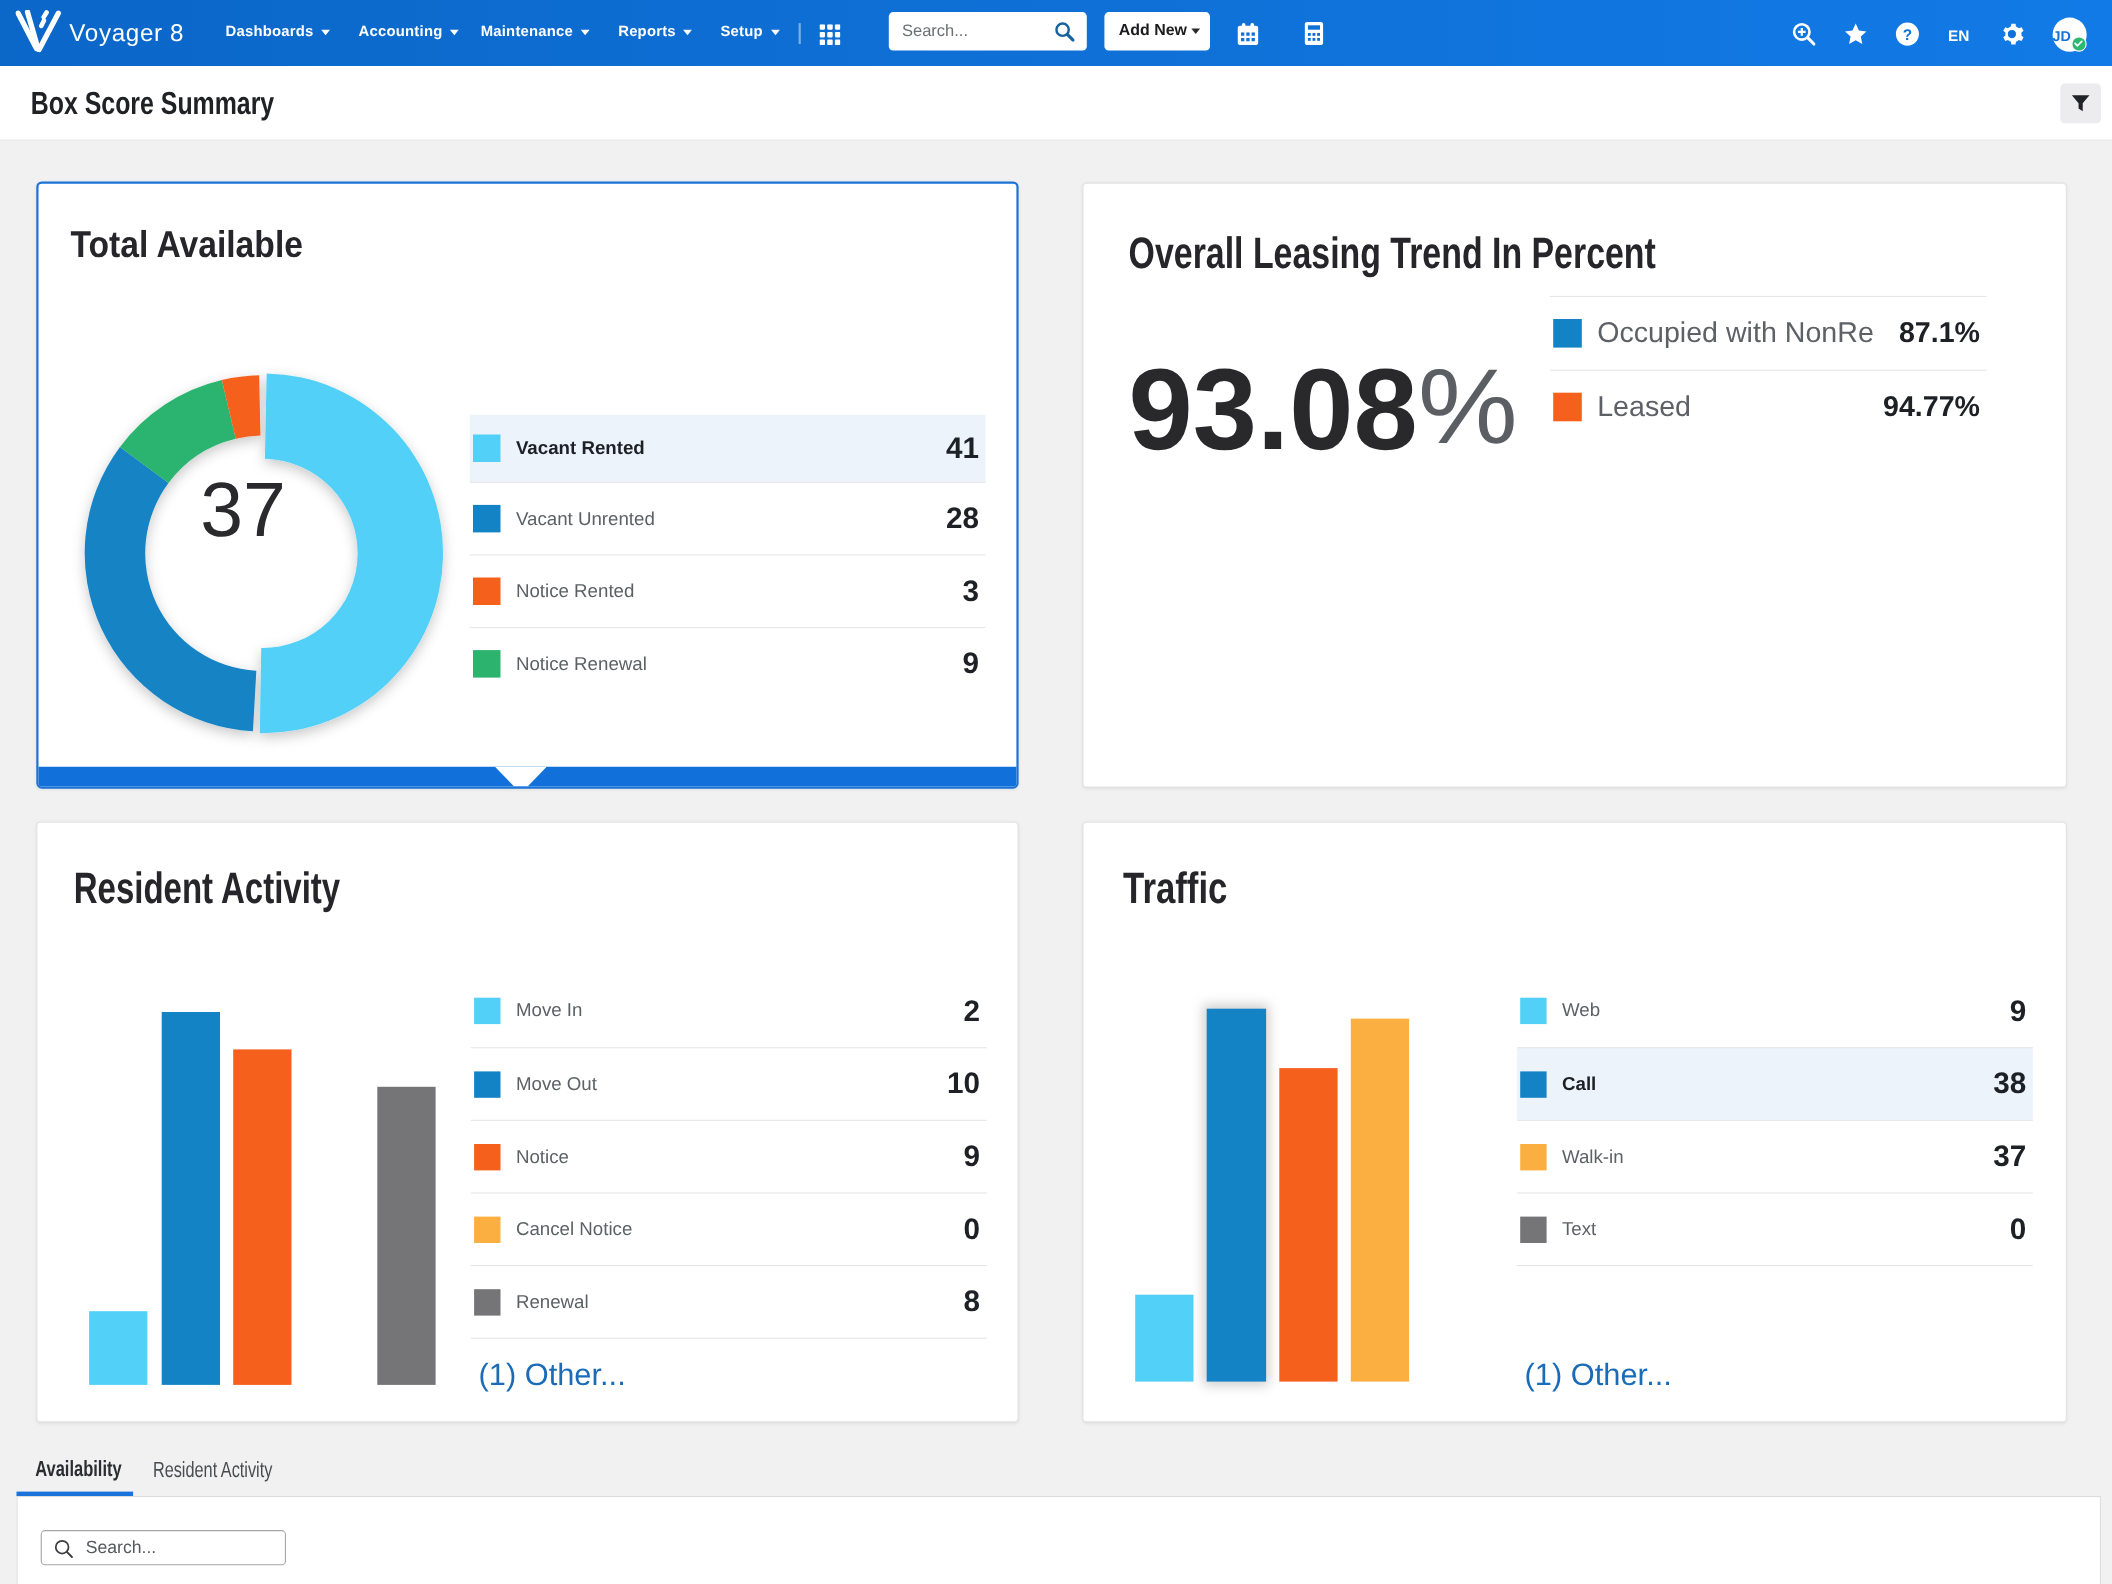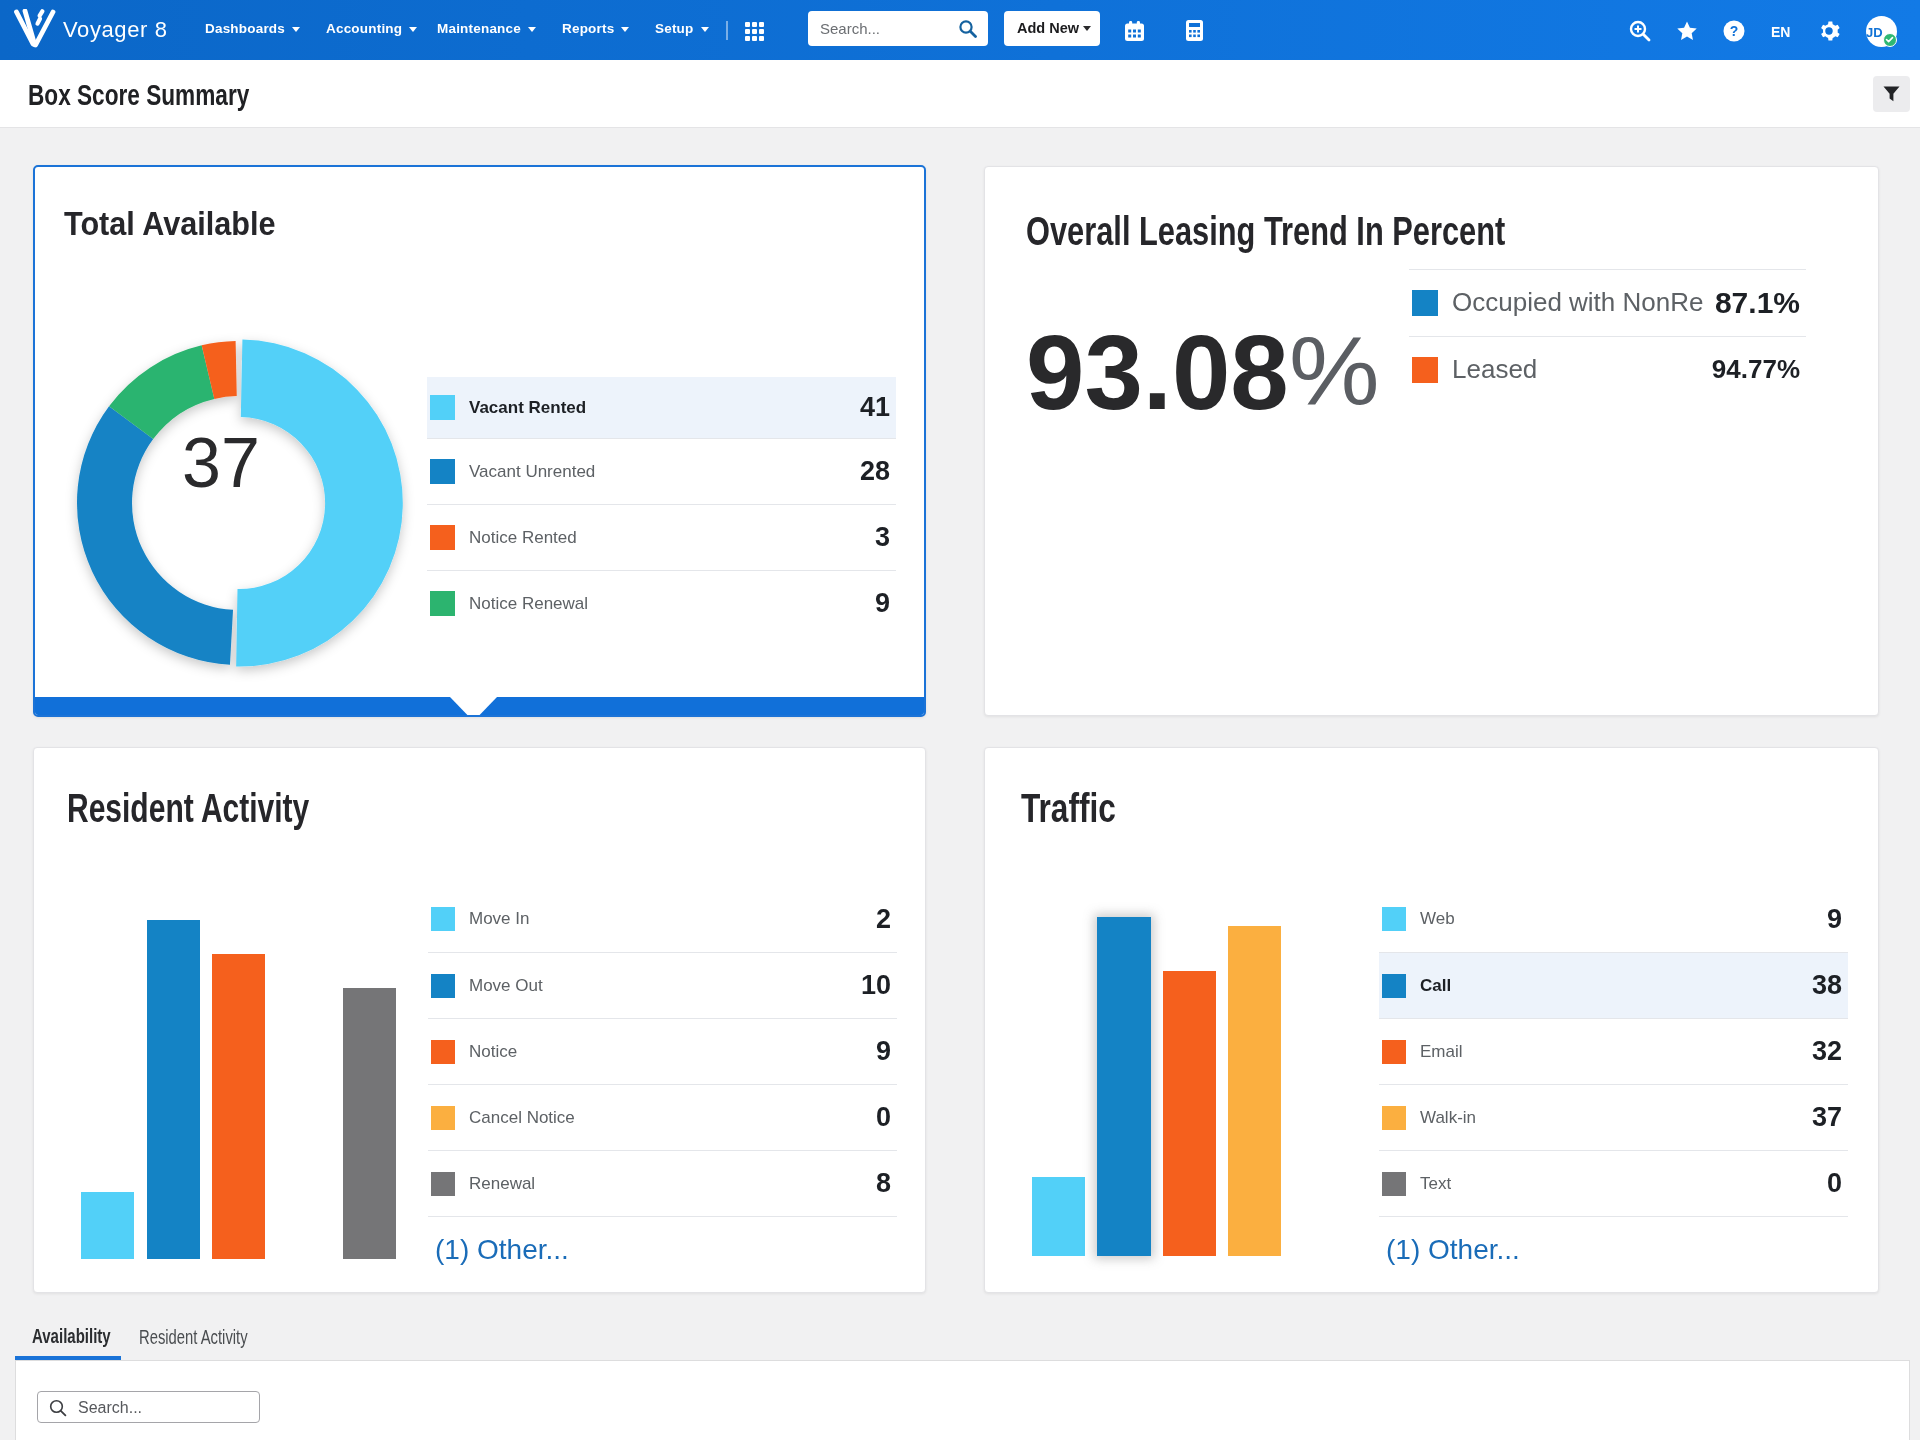--- a/index.html
+++ b/index.html
@@ -215,21 +215,21 @@
 
 <div class="card" id="card2">
   <div class="ctitle" style="left:41px;top:42px;font-size:40px;transform:scaleX(.77);">Overall Leasing Trend In Percent</div>
   <div class="abs" style="left:41px;top:146px;white-space:nowrap;">
     <span style="font-size:105px;font-weight:700;color:#29292b;">93.08</span><span style="display:inline-block;font-size:97px;font-weight:400;color:#5b5e63;transform:scaleX(1.05);transform-origin:left bottom;position:relative;top:-5px;">%</span>
   </div>
   <div class="legend" style="left:424px;top:102px;width:397px;">
     <div class="lrow bt" style="height:66.7px">
         <span class="lsq c-db" style="width:26px;height:26px;"></span>
         <span class="llab" style="font-size:26px;">Occupied with NonRe</span>
-        <span class="lval" style="font-size:30px;">87.1%</span>
+        <span class="lval" style="font-size:26px;">87.1%</span>
       </div>
     <div class="lrow bt" style="height:66.7px">
         <span class="lsq c-or" style="width:26px;height:26px;"></span>
         <span class="llab" style="font-size:26px;">Leased</span>
         <span class="lval" style="font-size:26px;">94.77%</span>
       </div>
   </div>
 </div>
 
 <div class="card" id="card3">
@@ -280,25 +280,20 @@
         <span class="lsq c-lb" style="width:24px;height:24px;"></span>
         <span class="llab">Web</span>
         <span class="lval">9</span>
       </div>
     <div class="lrow hl bt">
         <span class="lsq c-db" style="width:24px;height:24px;"></span>
         <span class="llab">Call</span>
         <span class="lval">38</span>
       </div>
     <div class="lrow bt">
-        <span class="lsq c-or" style="width:24px;height:24px;"></span>
-        <span class="llab">Email</span>
-        <span class="lval">32</span>
-      </div>
-    <div class="lrow bt">
         <span class="lsq c-am" style="width:24px;height:24px;"></span>
         <span class="llab">Walk-in</span>
         <span class="lval">37</span>
       </div>
     <div class="lrow bt">
         <span class="lsq c-gy" style="width:24px;height:24px;"></span>
         <span class="llab">Text</span>
         <span class="lval">0</span>
       </div>
     <div style="border-top:1px solid #e4e6ea;"></div>

